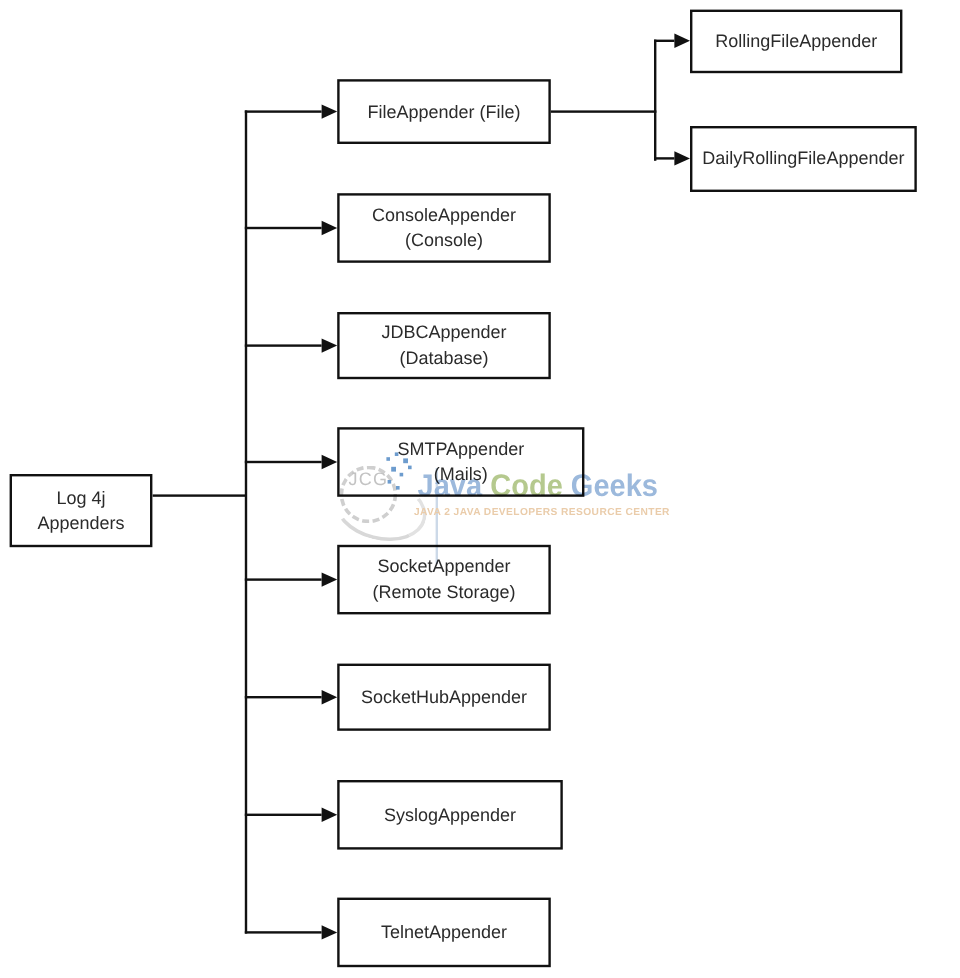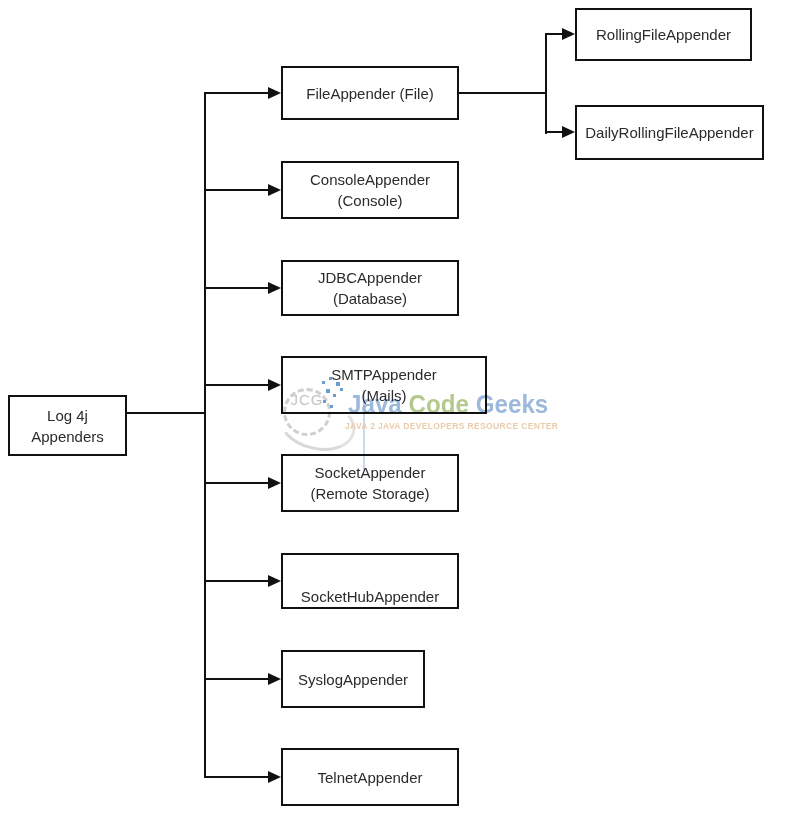--- a/index.html
+++ b/index.html
@@ -97,24 +97,24 @@
 (Database)</span>
   </div>
   <div class="node" style="left:281px;top:356px;width:206px;height:58px;">
     <span>SMTPAppender
 (Mails)</span>
   </div>
   <div class="node" style="left:281px;top:454px;width:178px;height:58px;">
     <span>SocketAppender
 (Remote Storage)</span>
   </div>
-  <div class="node" style="left:281px;top:553px;width:178px;height:56px;align-items:flex-end;">
+  <div class="node" style="left:281px;top:553px;width:178px;height:56px;">
     <span>SocketHubAppender</span>
   </div>
-  <div class="node" style="left:281px;top:650px;width:144px;height:58px;">
+  <div class="node" style="left:281px;top:650px;width:188px;height:58px;">
     <span>SyslogAppender</span>
   </div>
   <div class="node" style="left:281px;top:748px;width:178px;height:58px;">
     <span>TelnetAppender</span>
   </div>
 
   <div class="hline" style="left:455px;top:92px;width:92px;"></div>
   <div class="vline" style="left:545px;top:33px;height:101px;"></div>
 
   <div class="hline" style="left:545px;top:33px;width:17px;"></div>

